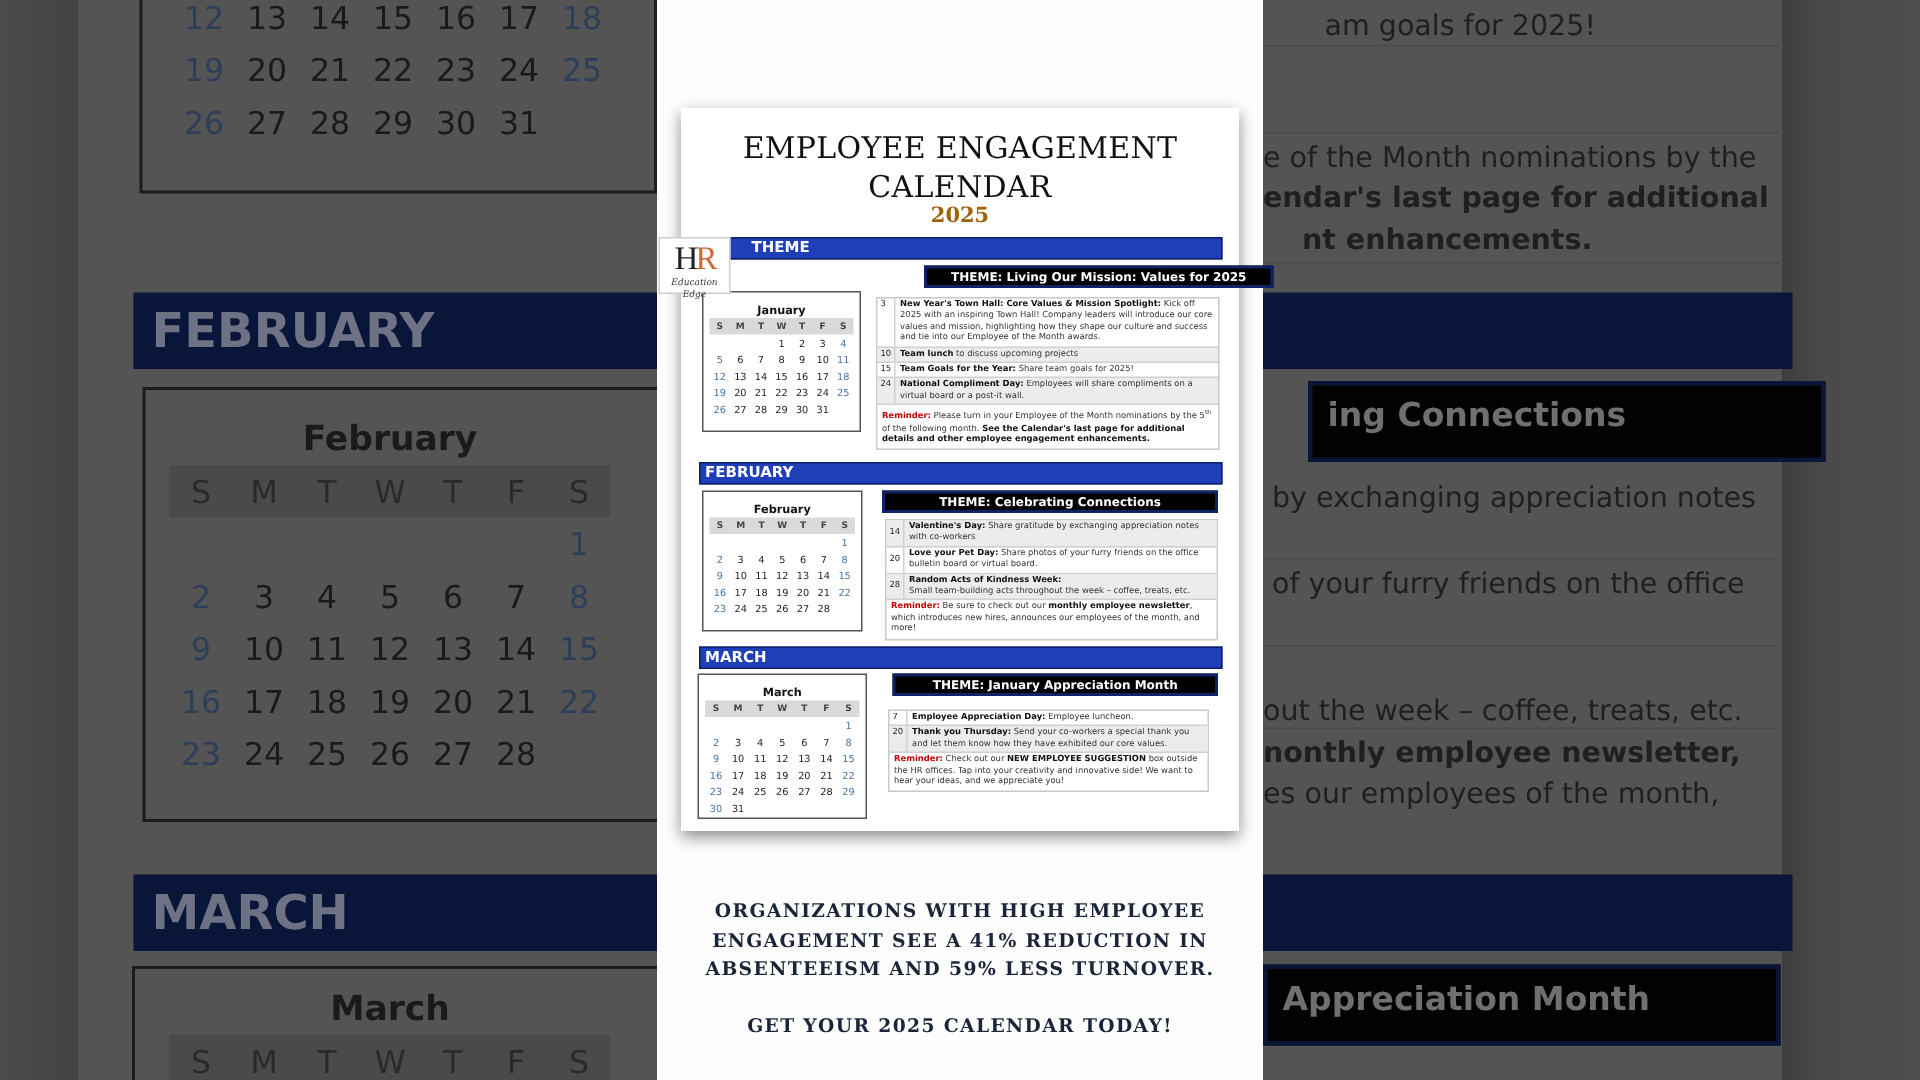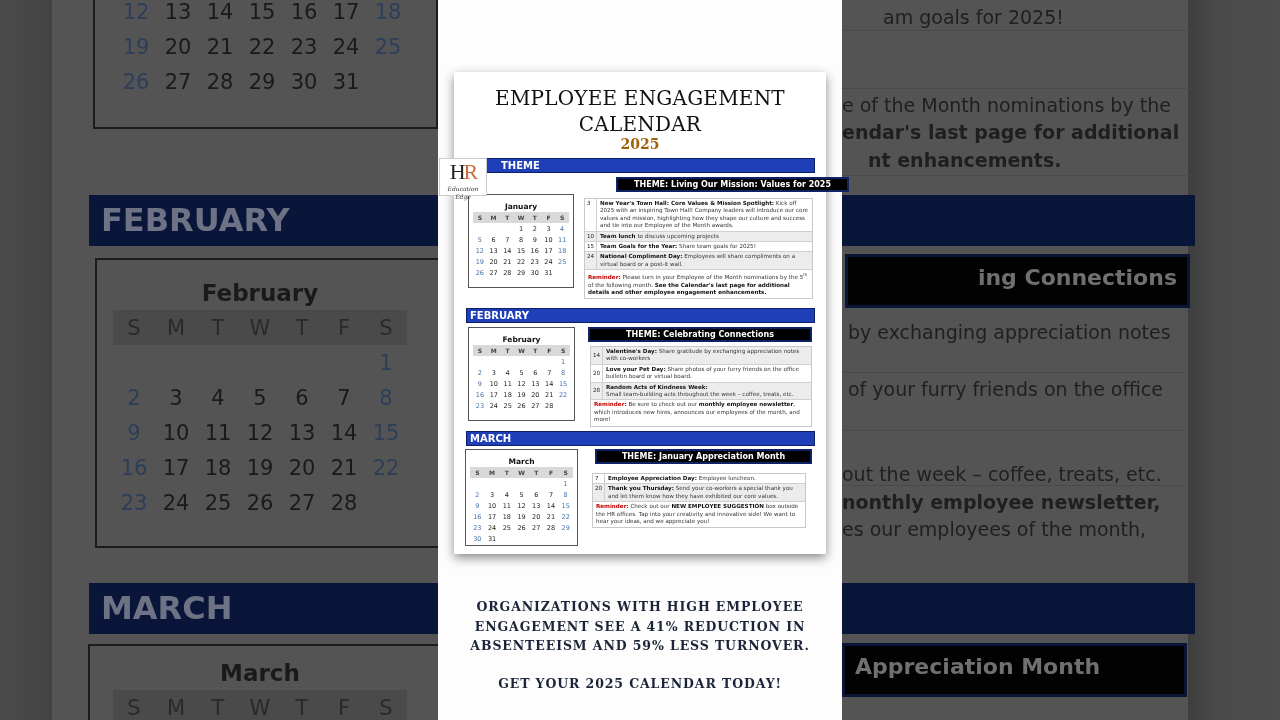--- a/index.html
+++ b/index.html
@@ -175,21 +175,21 @@
       </div>
   </div>
 
   <div class="bd-line" style="left:842px;top:30px;width:348px;"></div>
   <div class="bd-line" style="left:842px;top:88px;width:348px;"></div>
   <div class="bd-line" style="left:842px;top:175px;width:348px;"></div>
   <div class="bd-text" style="left:842px;top:3px;padding-left:41px;">am goals for 2025!</div>
   <div class="bd-text" style="left:842px;top:91px;">e of the Month nominations by the</div>
   <div class="bd-text" style="left:842px;top:118px;font-weight:bold;">endar's last page for additional</div>
   <div class="bd-text" style="left:842px;top:146px;font-weight:bold;padding-left:26px;">nt enhancements.</div>
-  <div class="bd-theme" style="left:845px;top:254px;width:345px;height:54px;font-size:22px;text-align:right;"><span>ing Connections</span></div>
+  <div class="bd-theme" style="left:872px;top:254px;width:345px;height:54px;font-size:22px;"><span>ing Connections</span></div>
   <div class="bd-line" style="left:842px;top:372px;width:343px;"></div>
   <div class="bd-line" style="left:842px;top:430px;width:343px;"></div>
   <div class="bd-line" style="left:842px;top:485px;width:343px;"></div>
   <div class="bd-text" style="left:848px;top:318px;">by exchanging appreciation notes</div>
   <div class="bd-text" style="left:848px;top:375px;">of your furry friends on the office</div>
   <div class="bd-text" style="left:842px;top:460px;">out the week – coffee, treats, etc.</div>
   <div class="bd-text" style="left:842px;top:488px;font-weight:bold;">nonthly employee newsletter,</div>
   <div class="bd-text" style="left:842px;top:515px;">es our employees of the month,</div>
   <div class="bd-theme" style="left:842px;top:643px;width:345px;height:54px;font-size:22px;"><span>Appreciation Month</span></div>
 </div>

